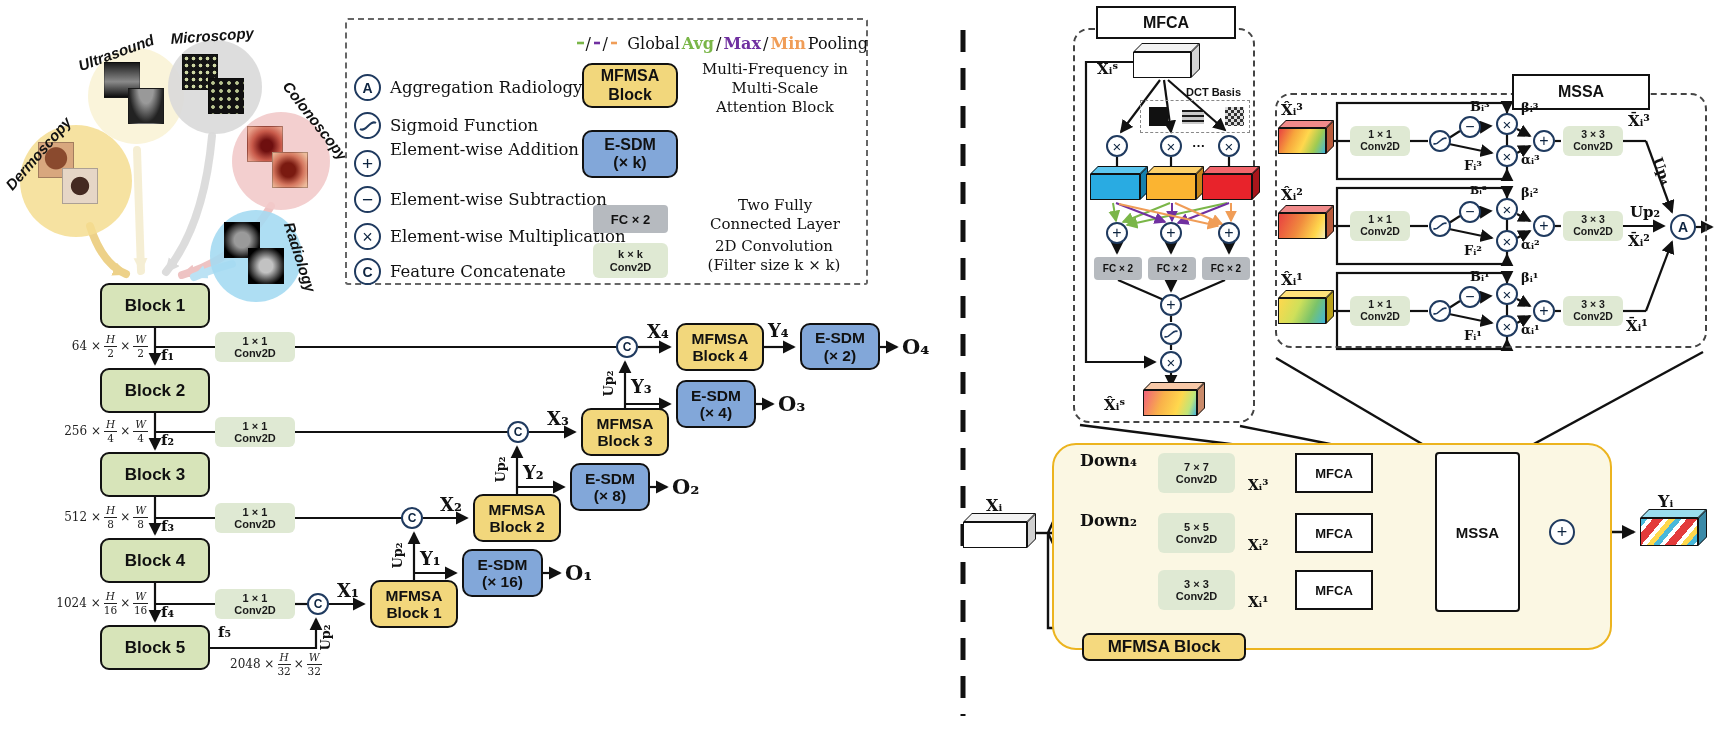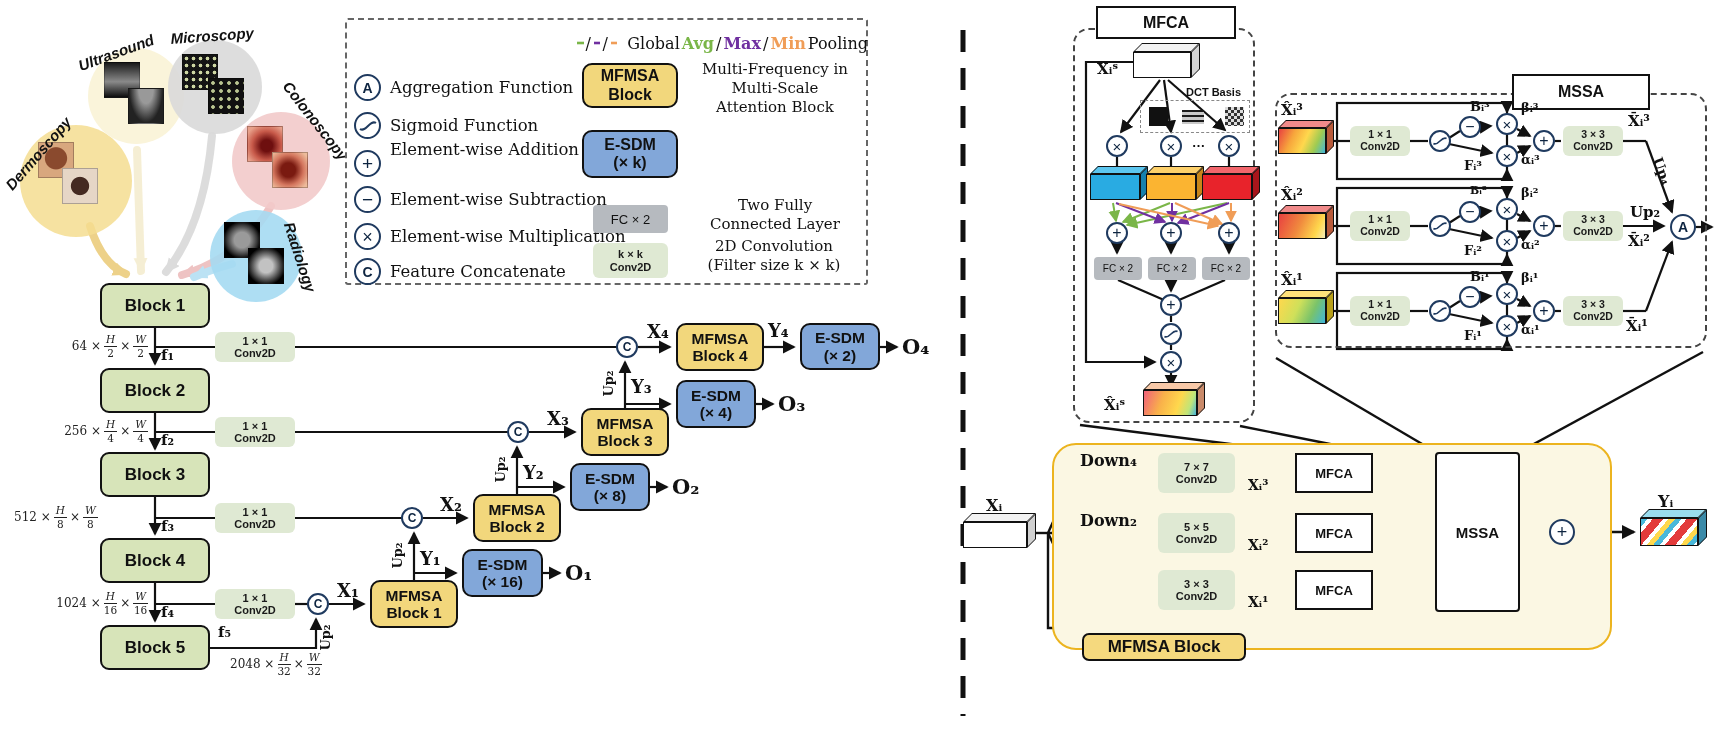--- a/index.html
+++ b/index.html
@@ -5,21 +5,21 @@
 *{box-sizing:border-box;margin:0;padding:0}
 body{font-family:"Liberation Sans",sans-serif;background:#fff}
 #fig{position:relative;width:1724px;height:731px;background:#fff;overflow:hidden}
 .s{position:absolute}
 svg.wires{position:absolute;left:0;top:0}
 .pre{white-space:pre-line;text-align:center;line-height:1.13}
 .blk{background:#d7e4b9;border:2.4px solid #111;border-radius:9px;display:flex;align-items:center;justify-content:center;font-weight:bold;font-size:17px;color:#111}
 .mf{background:#f2d77c;border:2.3px solid #111;border-radius:10px;display:flex;align-items:center;justify-content:center;font-weight:bold;font-size:15.5px;color:#111}
 .es{background:#82a7d9;border:2.3px solid #111;border-radius:10px;display:flex;align-items:center;justify-content:center;font-weight:bold;font-size:15.5px;color:#111}
 .cv{background:#dfe9d3;border-radius:6px;display:flex;align-items:center;justify-content:center;font-weight:bold;font-size:11px;color:#1a1a1a}
-.fcb{background:#b6babf;border-radius:4px;display:flex;align-items:center;justify-content:center;font-weight:normal;font-size:10.5px;color:#111}
+.fcb{background:#b6babf;border-radius:4px;display:flex;align-items:center;justify-content:center;font-weight:bold;font-size:10.5px;color:#111}
 .circ{border:2.3px solid #1f3a5f;border-radius:50%;background:#fff;display:flex;align-items:center;justify-content:center;color:#0d2440;line-height:1}
 .math{font-family:"DejaVu Serif",serif;font-weight:bold;color:#111}
 .dim{font-family:"DejaVu Serif",serif;font-size:12px;color:#222;display:flex;align-items:center;gap:3px}
 .frac{display:inline-flex;flex-direction:column;align-items:center;line-height:1;font-size:10.5px}
 .frac .fn{border-bottom:1px solid #222;padding:0 2px 1px;font-style:italic}
 .frac .fd{padding-top:1px}
 .whitebox{background:#fff;border:2.2px solid #111;display:flex;align-items:center;justify-content:center;font-weight:bold;color:#111}
 .dashp{border:2px dashed #444;border-radius:16px}
 .cub{position:absolute}
 .cub .cf{position:absolute;inset:0;border:1.6px solid #111}
@@ -255,21 +255,21 @@
     </div>
   <div class="circ s" style="left:354px;top:186px;width:27px;height:27px;font-size:19px">
       <span>−</span>
     </div>
   <div class="circ s" style="left:354px;top:223px;width:27px;height:27px;font-size:18px">
       <span>×</span>
     </div>
   <div class="circ s" style="left:354px;top:258px;width:27px;height:27px;font-weight:bold;font-size:14px">
       <span>C</span>
     </div>
-  <div class="lgl s" style="left:390px;top:78px">Aggregation  Function</div>
+  <div class="lgl s" style="left:390px;top:78px">Aggregation  Radiology</div>
   <div class="lgl s" style="left:390px;top:116px">Sigmoid Function</div>
   <div class="lgl s" style="left:390px;top:140px">Element-wise Addition</div>
   <div class="lgl s" style="left:390px;top:190px">Element-wise Subtraction</div>
   <div class="lgl s" style="left:390px;top:227px">Element-wise Multiplication</div>
   <div class="lgl s" style="left:390px;top:262px">Feature Concatenate</div>
 
   <div class="s" style="left:576px;top:32px;width:292px;height:22px;display:flex;align-items:center;gap:2px;font-family:'DejaVu Serif',serif;font-size:16px;color:#111">
     <svg width="27" height="14">
         <line x1="1" y1="7" x2="17" y2="7" stroke="#7ab648" stroke-width="2.6"></line>
         <polygon points="16,2 26,7 16,12" fill="#7ab648"></polygon>
@@ -339,21 +339,21 @@
       <span class="frac">
         <span class="fn">H</span>
         <span class="fd">4</span>
       </span>
       <span>×</span>
       <span class="frac">
         <span class="fn">W</span>
         <span class="fd">4</span>
       </span>
   </div>
-  <div class="dim s" style="left:14px;top:505px;width:134px;justify-content:flex-start">
+  <div class="dim s" style="left:14px;top:505px;width:134px;justify-content:flex-end">
     <span>512 ×</span>
       <span class="frac">
         <span class="fn">H</span>
         <span class="fd">8</span>
       </span>
       <span>×</span>
       <span class="frac">
         <span class="fn">W</span>
         <span class="fd">8</span>
       </span>

